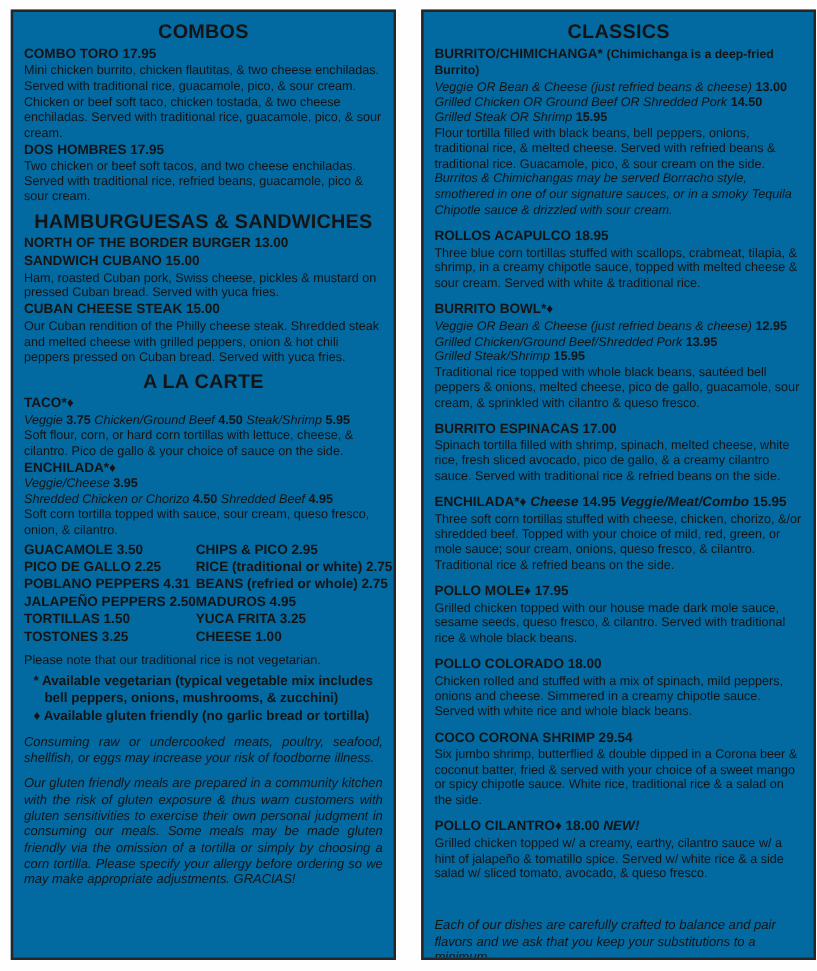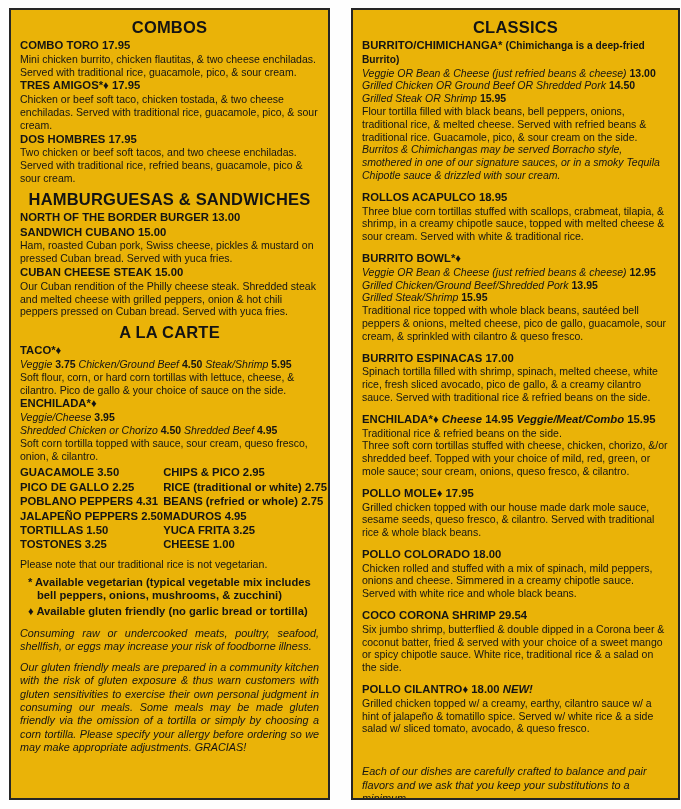--- a/index.html
+++ b/index.html
@@ -5,21 +5,21 @@
   html,body{margin:0;padding:0;background:#ffffff;}
   body{
     width:681px;height:809px;position:relative;
     font-family:"Liberation Sans", sans-serif;
     color:#141414;
     -webkit-font-smoothing:antialiased;
   }
   .page{position:relative;width:681px;height:809px;background:#fefefe;}
   .panel{
     position:absolute;top:8px;height:792px;box-sizing:border-box;
-    border:2px solid #262626;background:#eab308;
+    border:2px solid #262626;background:#0369a1;
     padding:6px 9px 6px 9px;overflow:hidden;
   }
   .panel.left{left:9px;width:321px;}
   .panel.right{left:351px;width:329px;}
 
   .section-title{
     text-align:center;font-weight:700;font-size:16.5px;line-height:21px;
     margin:1px 0 1px 0;letter-spacing:.2px;
   }
   .panel .menu-section + .menu-section .section-title{margin-top:4px;}
@@ -56,21 +56,20 @@
 
 <div class="page">
   <div class="panel left">
       <div class="menu-section">
         <div class="section-title">COMBOS</div>
         <div class="item">
           <div class="item-header"><span class="s-b">COMBO TORO 17.95</span></div>
           <div class="row"><span class="s-n">Mini chicken burrito, chicken flautitas, &amp; two cheese enchiladas. Served with traditional rice, guacamole, pico, &amp; sour cream.</span></div>
         </div>
         <div class="item">
-          <div class="item-header"><span class="s-b">TRES AMIGOS*♦ 17.95</span></div>
           <div class="row"><span class="s-n">Chicken or beef soft taco, chicken tostada, &amp; two cheese enchiladas. Served with traditional rice, guacamole, pico, &amp; sour cream.</span></div>
         </div>
         <div class="item">
           <div class="item-header"><span class="s-b">DOS HOMBRES 17.95</span></div>
           <div class="row"><span class="s-n">Two chicken or beef soft tacos, and two cheese enchiladas. Served with traditional rice, refried beans, guacamole, pico &amp; sour cream.</span></div>
         </div>
       </div>
       <div class="menu-section">
         <div class="section-title">HAMBURGUESAS &amp; SANDWICHES</div>
         <div class="item">
@@ -144,22 +143,22 @@
           <div class="row"><span class="s-i">Grilled Chicken/Ground Beef/Shredded Pork </span><span class="s-b">13.95</span></div>
           <div class="row"><span class="s-i">Grilled Steak/Shrimp </span><span class="s-b">15.95</span></div>
           <div class="row"><span class="s-n">Traditional rice topped with whole black beans, sautéed bell peppers &amp; onions, melted cheese, pico de gallo, guacamole, sour cream, &amp; sprinkled with cilantro &amp; queso fresco.</span></div>
         </div>
         <div class="item">
           <div class="item-header"><span class="s-b">BURRITO ESPINACAS 17.00</span></div>
           <div class="row"><span class="s-n">Spinach tortilla filled with shrimp, spinach, melted cheese, white rice, fresh sliced avocado, pico de gallo, &amp; a creamy cilantro sauce. Served with traditional rice &amp; refried beans on the side.</span></div>
         </div>
         <div class="item">
           <div class="item-header"><span class="s-b">ENCHILADA*♦ </span><span class="s-i">Cheese </span><span class="s-b">14.95 </span><span class="s-i">Veggie/Meat/Combo </span><span class="s-b">15.95</span></div>
+          <div class="row"><span class="s-n">Three soft corn tortillas stuffed with cheese, chicken, chorizo, &amp;/or shredded beef. Topped with your choice of mild, red, green, or mole sauce; sour cream, onions, queso fresco, &amp; cilantro.</span></div>
           <div class="row"><span class="s-n">Traditional rice &amp; refried beans on the side.</span></div>
-          <div class="row"><span class="s-n">Three soft corn tortillas stuffed with cheese, chicken, chorizo, &amp;/or shredded beef. Topped with your choice of mild, red, green, or mole sauce; sour cream, onions, queso fresco, &amp; cilantro.</span></div>
         </div>
         <div class="item">
           <div class="item-header"><span class="s-b">POLLO MOLE♦ 17.95</span></div>
           <div class="row"><span class="s-n">Grilled chicken topped with our house made dark mole sauce, sesame seeds, queso fresco, &amp; cilantro. Served with traditional rice &amp; whole black beans.</span></div>
         </div>
         <div class="item">
           <div class="item-header"><span class="s-b">POLLO COLORADO 18.00</span></div>
           <div class="row"><span class="s-n">Chicken rolled and stuffed with a mix of spinach, mild peppers, onions and cheese. Simmered in a creamy chipotle sauce. Served with white rice and whole black beans.</span></div>
         </div>
         <div class="item">

